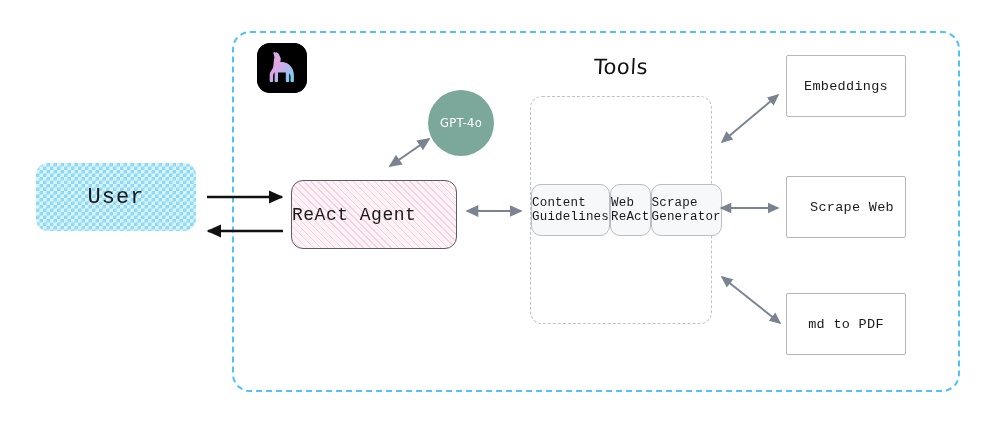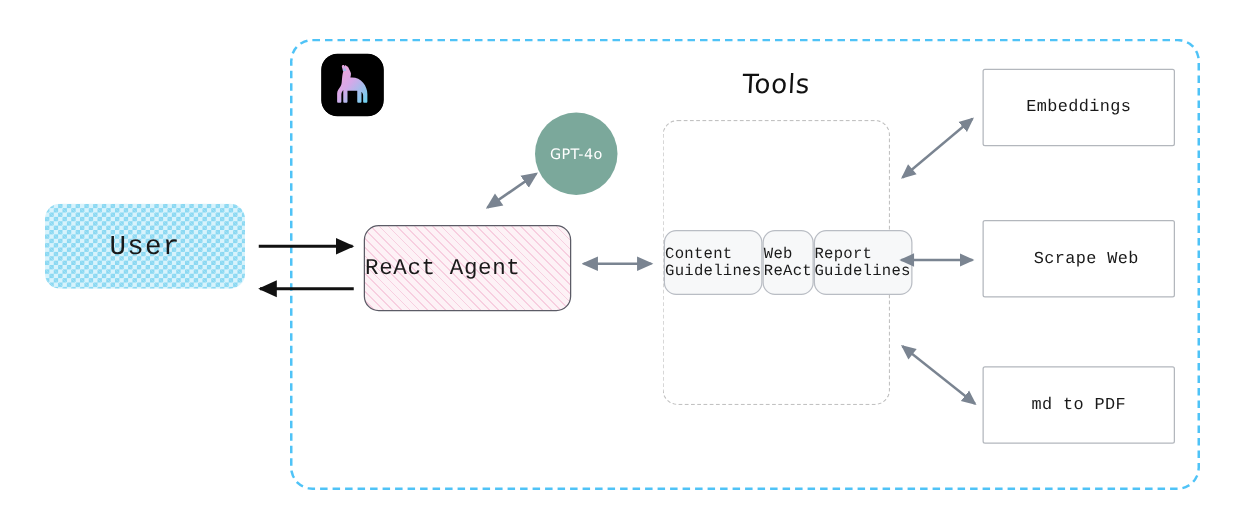--- a/index.html
+++ b/index.html
@@ -149,21 +149,21 @@
     box-sizing: border-box;
   }
   .tool-item .label {
     font-size: 12.5px;
     color: #1a1a1a;
     letter-spacing: 0.2px;
   }
 
   
   .ext-box {
-    width: 154px;
+    width: 120px;
     height: 62px;
     border: 1.3px solid #b3b7bd;
     border-radius: 2px;
     background: #ffffff;
     display: flex;
     align-items: center;
     justify-content: center;
     box-sizing: border-box;
   }
   .ext-box .label {
@@ -267,21 +267,21 @@
   <div class="abs" id="tools-title">Tools</div>
 
   <div class="abs" id="tools-box">
     <div class="tool-item">
       <span class="label">Content Guidelines</span>
     </div>
     <div class="tool-item">
       <span class="label">Web ReAct</span>
     </div>
     <div class="tool-item">
-      <span class="label">Report Guidelines</span>
+      <span class="label">Scrape Generator</span>
     </div>
   </div>
 
   <div class="abs ext-box" id="ext-embeddings">
     <span class="label">Embeddings</span>
   </div>
   <div class="abs ext-box" id="ext-scrape">
     <span class="label">Scrape Web</span>
   </div>
   <div class="abs ext-box" id="ext-mdpdf">

